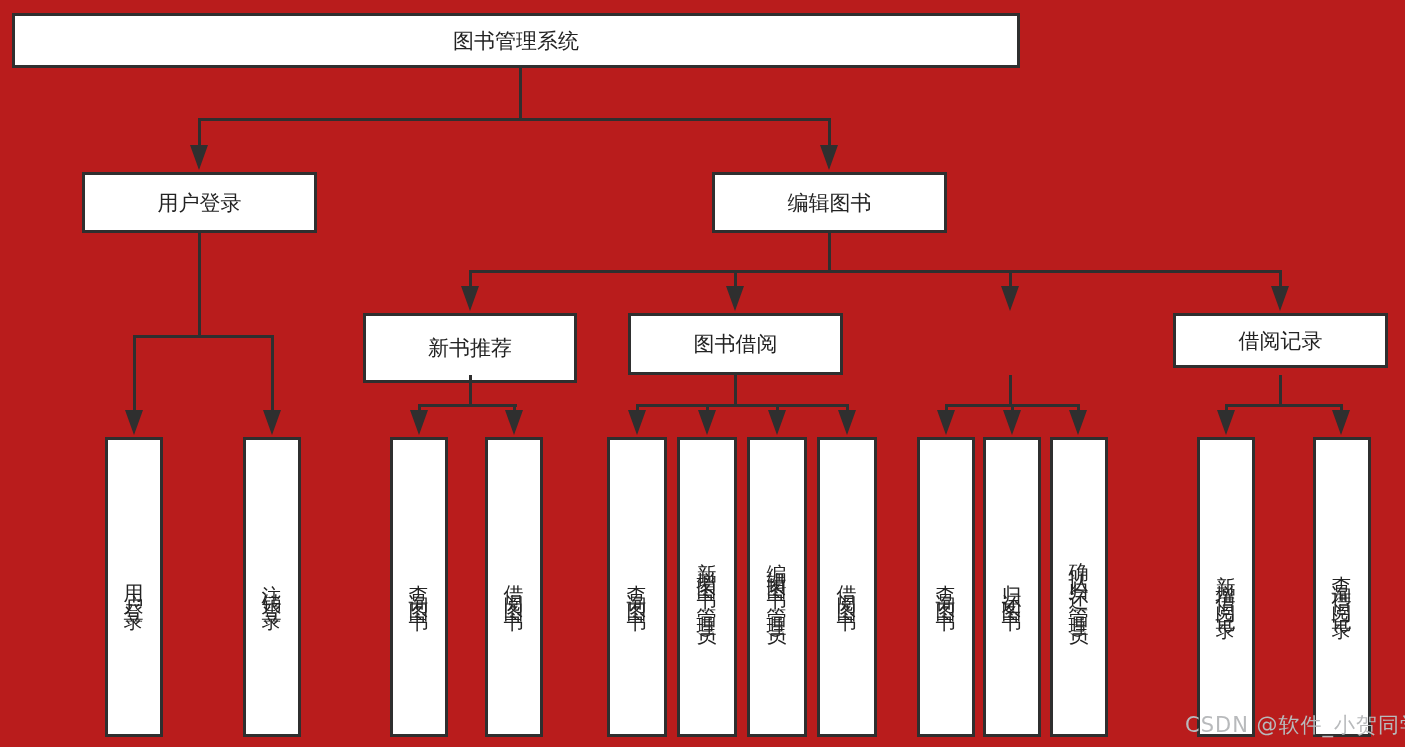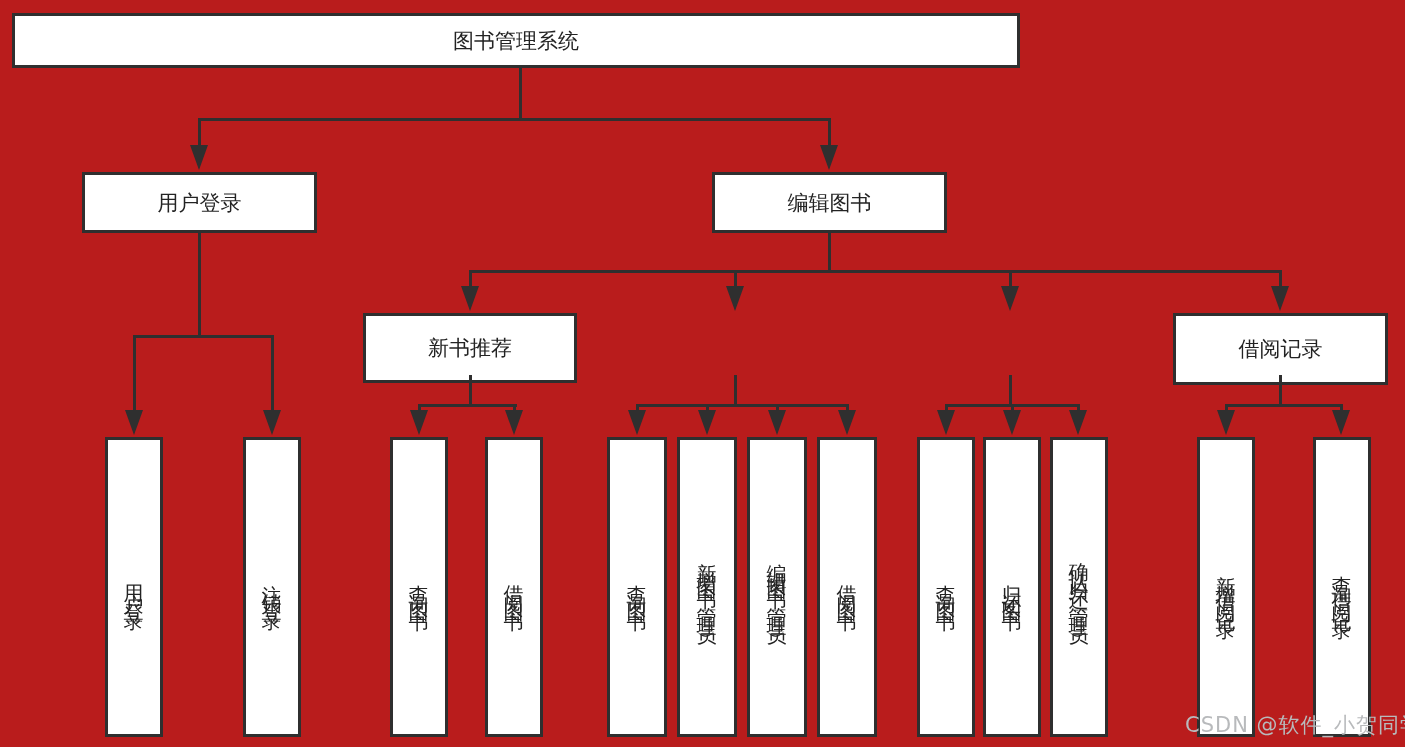--- a/index.html
+++ b/index.html
@@ -35,23 +35,24 @@
 <div class="canvas">
 
   <div class="node" style="left:12px;top:13px;width:1008px;height:55px">图书管理系统</div>
 
   <div class="node" style="left:82px;top:172px;width:235px;height:61px">用户登录</div>
 
   <div class="node" style="left:712px;top:172px;width:235px;height:61px">编辑图书</div>
 
   <div class="node" style="left:363px;top:313px;width:214px;height:70px">新书推荐</div>
 
+  <div class="node" style="left:628px;top:313px;width:215px;height:62px">图书借阅</div>
 
 
-  <div class="node" style="left:1173px;top:313px;width:215px;height:72px">借阅记录</div>
+  <div class="node" style="left:1173px;top:313px;width:215px;height:55px">借阅记录</div>
 
   <div class="node leaf" style="left:105px;top:437px;width:58px;height:300px">用户登录</div>
   <div class="node leaf" style="left:243px;top:437px;width:58px;height:300px">注销登录</div>
 
   <div class="node leaf" style="left:390px;top:437px;width:58px;height:300px">查询图书</div>
   <div class="node leaf" style="left:485px;top:437px;width:58px;height:300px">借阅图书</div>
 
   <div class="node leaf" style="left:607px;top:437px;width:60px;height:300px">查询图书</div>
   <div class="node leaf" style="left:677px;top:437px;width:60px;height:300px">新增图书（管理员）</div>
   <div class="node leaf" style="left:747px;top:437px;width:60px;height:300px">编辑图书（管理员）</div>

